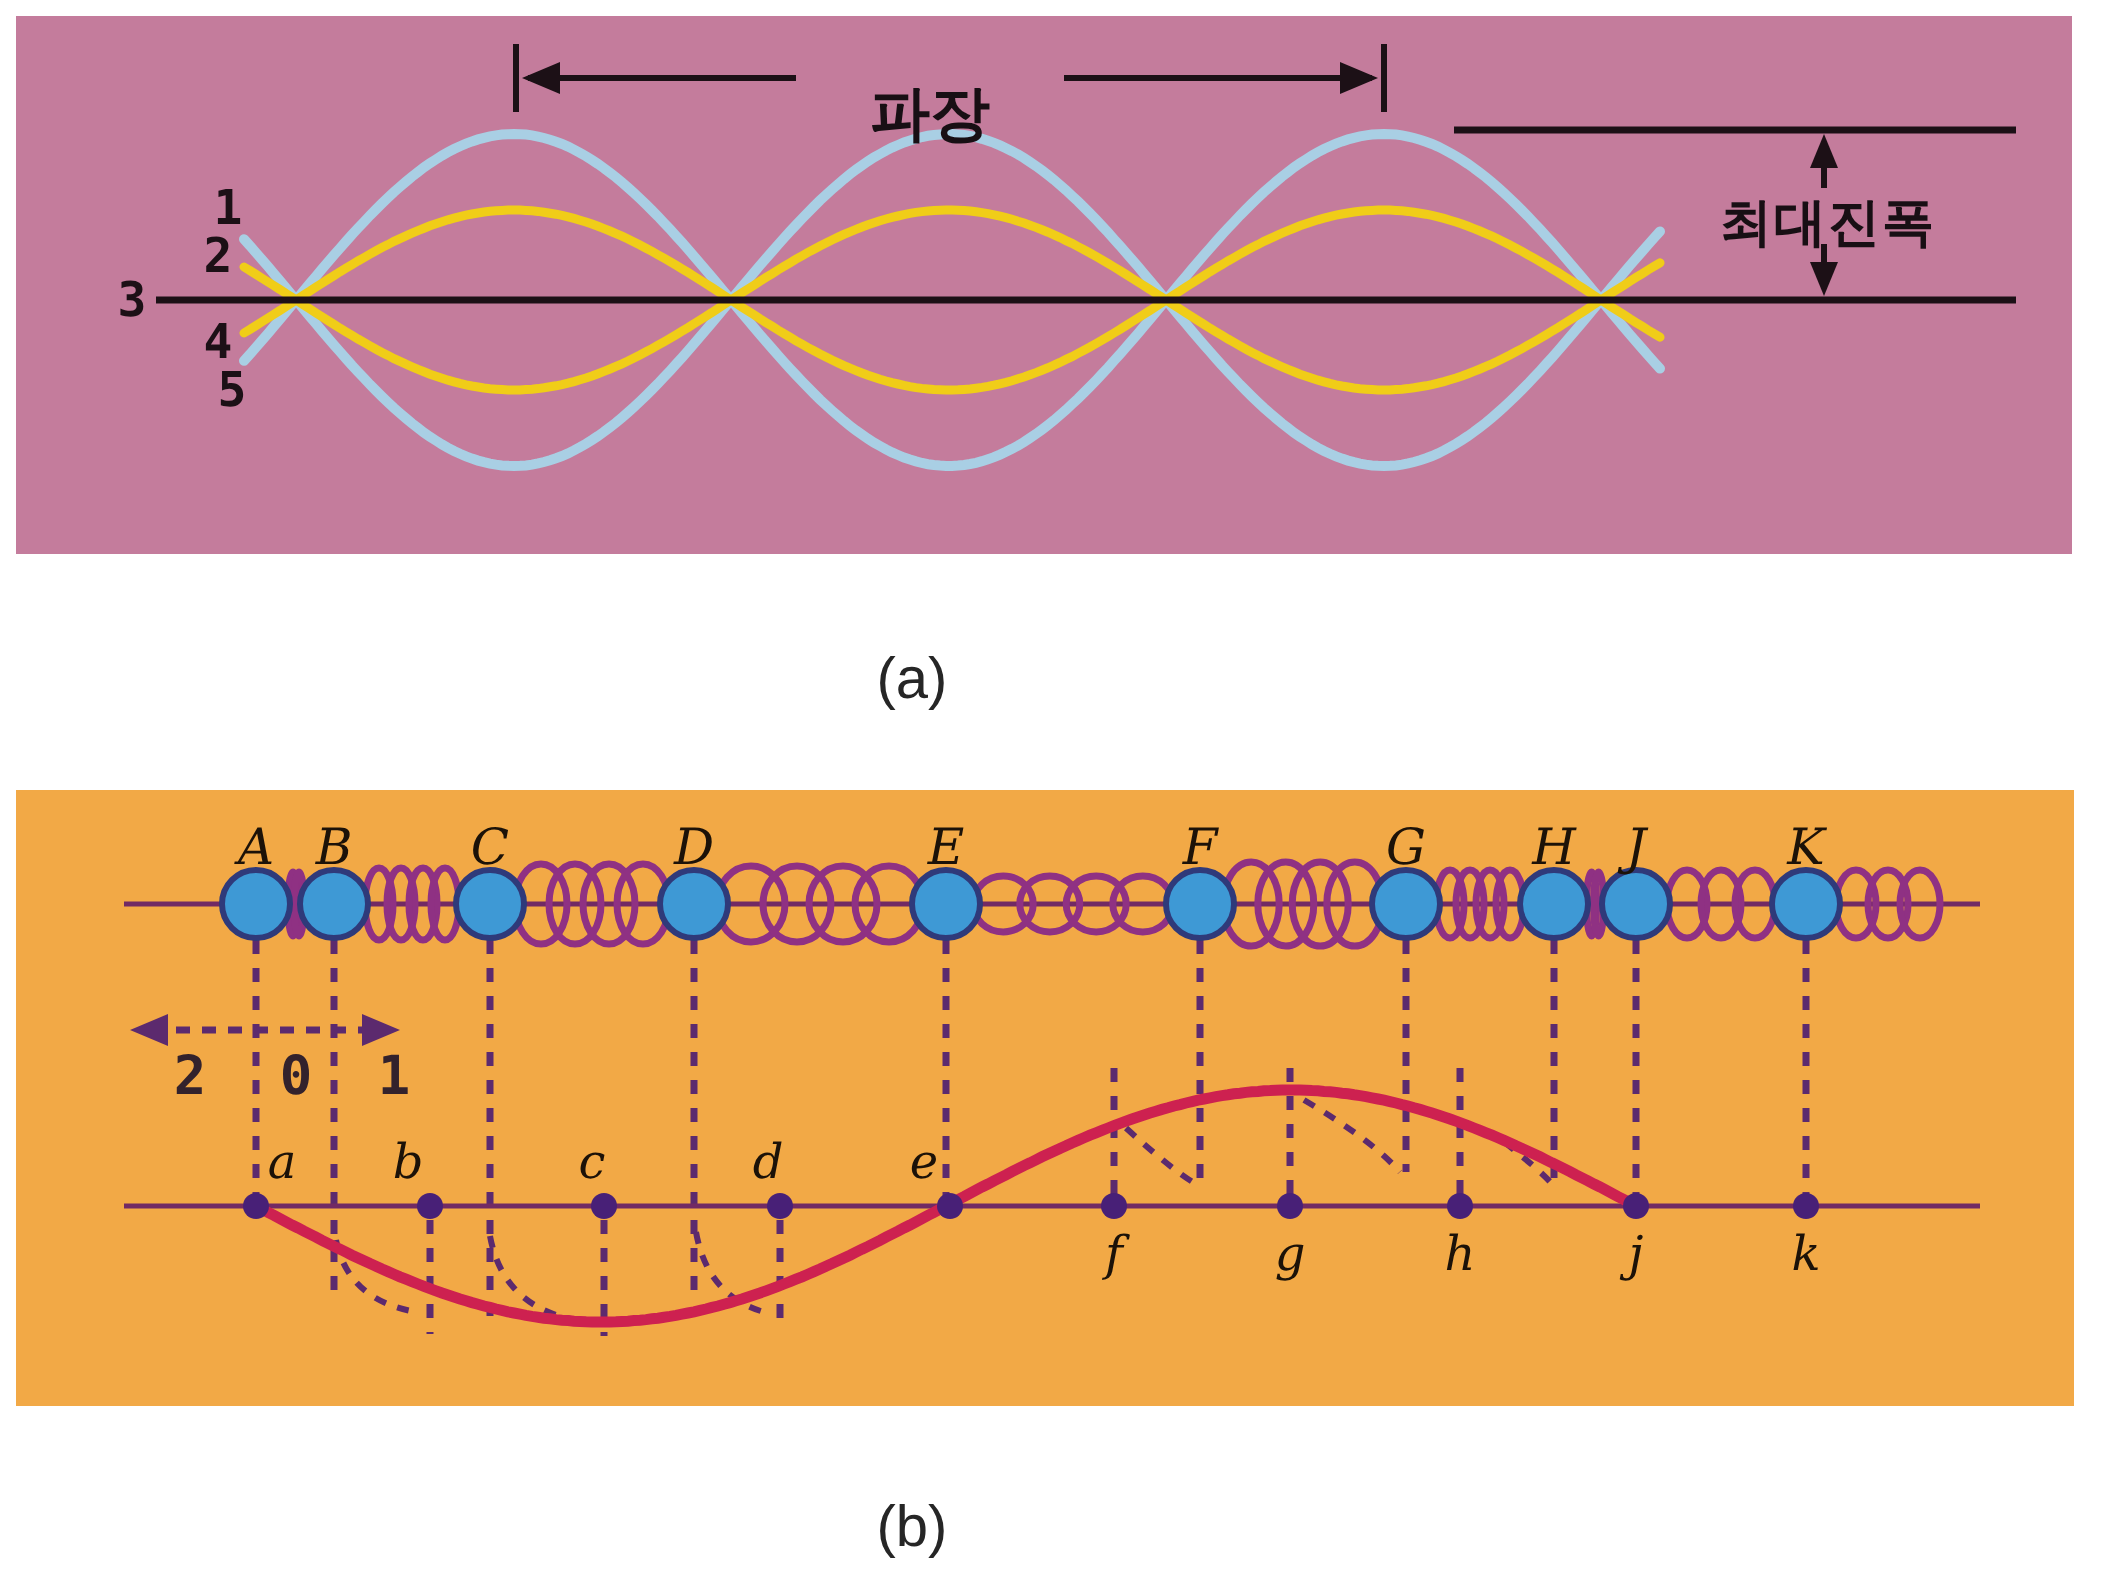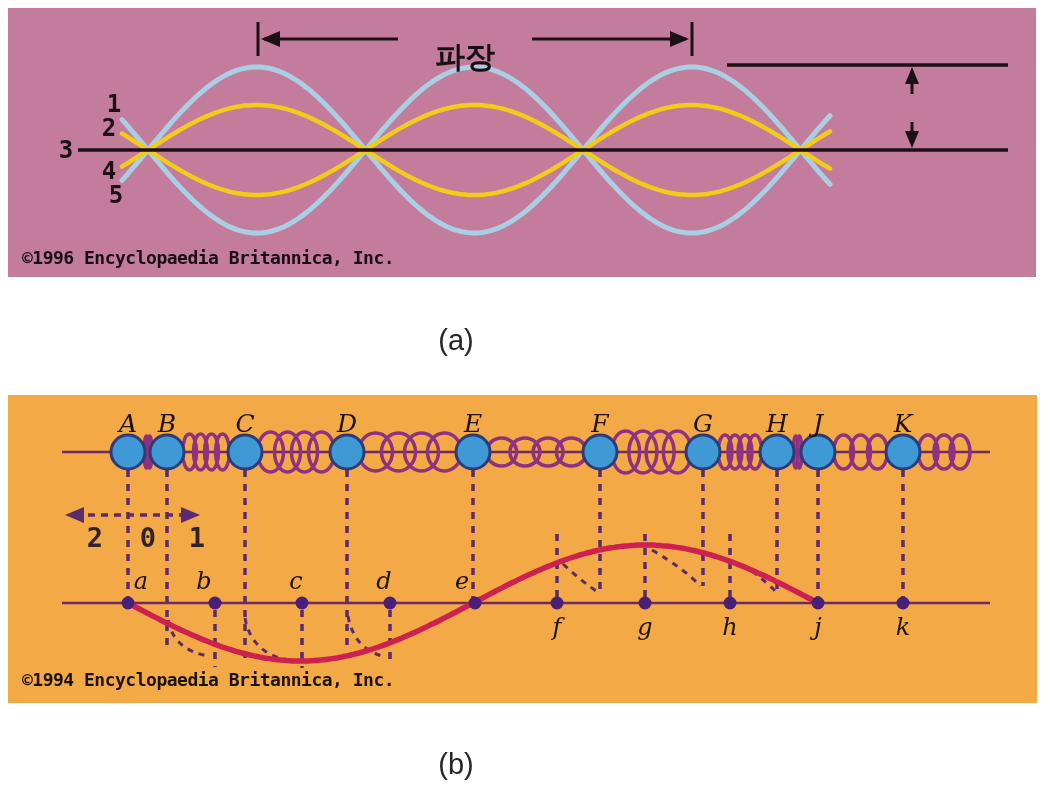--- a/index.html
+++ b/index.html
@@ -45,21 +45,21 @@
         <polygon points="261,39 280,31 280,47" fill="#1c1016"></polygon>
         <line x1="532" y1="39" x2="686" y2="39" stroke="#1c1016" stroke-width="3"></line>
         <polygon points="689,39 670,31 670,47" fill="#1c1016"></polygon>
         <line x1="727" y1="65" x2="1008" y2="65" stroke="#1c1016" stroke-width="3.5"></line>
         <line x1="912" y1="72" x2="912" y2="94" stroke="#1c1016" stroke-width="3"></line>
         <polygon points="912,67 905,84 919,84" fill="#1c1016"></polygon>
         <line x1="912" y1="122" x2="912" y2="143" stroke="#1c1016" stroke-width="3"></line>
         <polygon points="912,148 905,131 919,131" fill="#1c1016"></polygon>
       </svg>
     <div id="wavelength-label" class="klabel">파장</div>
-    <div id="copyright-a" class="copyright">©1996 Encyclopaedia Britannica, Inc.</div>
+    <div id="amplitude-label" class="klabel">최대진폭</div>
   </div>
 
   <div id="caption-a" class="caption">(a)</div>
 
   <div id="panel-b" class="panel">
     <svg id="svg-b" width="1029" height="308" viewBox="8 395 1029 308">
         <line x1="128" y1="470" x2="128" y2="600" stroke="#5c2a6e" stroke-width="3.5" stroke-dasharray="7 7"></line>
         <line x1="167" y1="470" x2="167" y2="648" stroke="#5c2a6e" stroke-width="3.5" stroke-dasharray="7 7"></line>
         <line x1="245" y1="470" x2="245" y2="658" stroke="#5c2a6e" stroke-width="3.5" stroke-dasharray="7 7"></line>
         <line x1="347" y1="470" x2="347" y2="650" stroke="#5c2a6e" stroke-width="3.5" stroke-dasharray="7 7"></line>
@@ -158,18 +158,17 @@
         <text x="557" y="635" font-size="24" fill="#1c1208" text-anchor="middle" font-weight="normal" font-style="italic" font-family="&quot;DejaVu Serif&quot;, serif">f</text>
         <circle cx="645" cy="603" r="6.5" fill="#482077"></circle>
         <text x="645" y="635" font-size="24" fill="#1c1208" text-anchor="middle" font-weight="normal" font-style="italic" font-family="&quot;DejaVu Serif&quot;, serif">g</text>
         <circle cx="730" cy="603" r="6.5" fill="#482077"></circle>
         <text x="730" y="635" font-size="24" fill="#1c1208" text-anchor="middle" font-weight="normal" font-style="italic" font-family="&quot;DejaVu Serif&quot;, serif">h</text>
         <circle cx="818" cy="603" r="6.5" fill="#482077"></circle>
         <text x="818" y="635" font-size="24" fill="#1c1208" text-anchor="middle" font-weight="normal" font-style="italic" font-family="&quot;DejaVu Serif&quot;, serif">j</text>
         <circle cx="903" cy="603" r="6.5" fill="#482077"></circle>
         <text x="903" y="635" font-size="24" fill="#1c1208" text-anchor="middle" font-weight="normal" font-style="italic" font-family="&quot;DejaVu Serif&quot;, serif">k</text>
       </svg>
-    <div id="copyright-b" class="copyright">©1994 Encyclopaedia Britannica, Inc.</div>
   </div>
 
   <div id="caption-b" class="caption">(b)</div>
 
 </div>
 
 </body></html>

